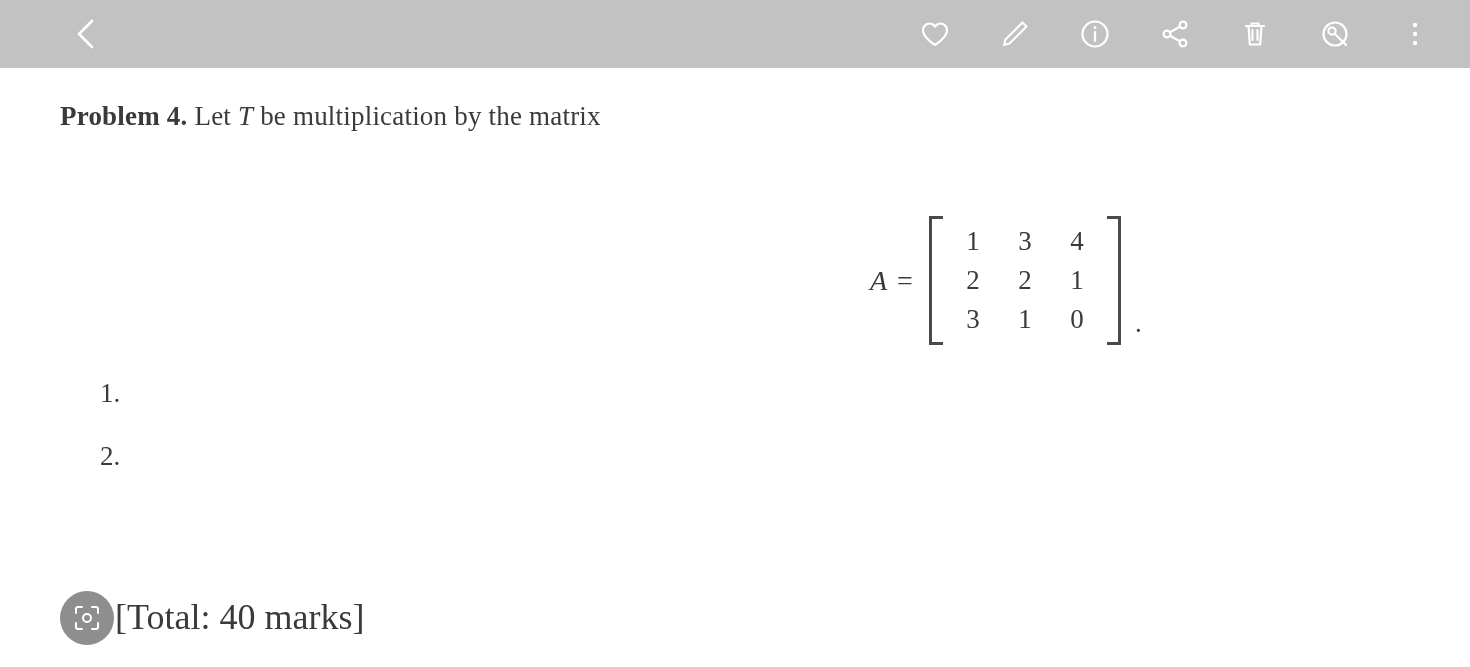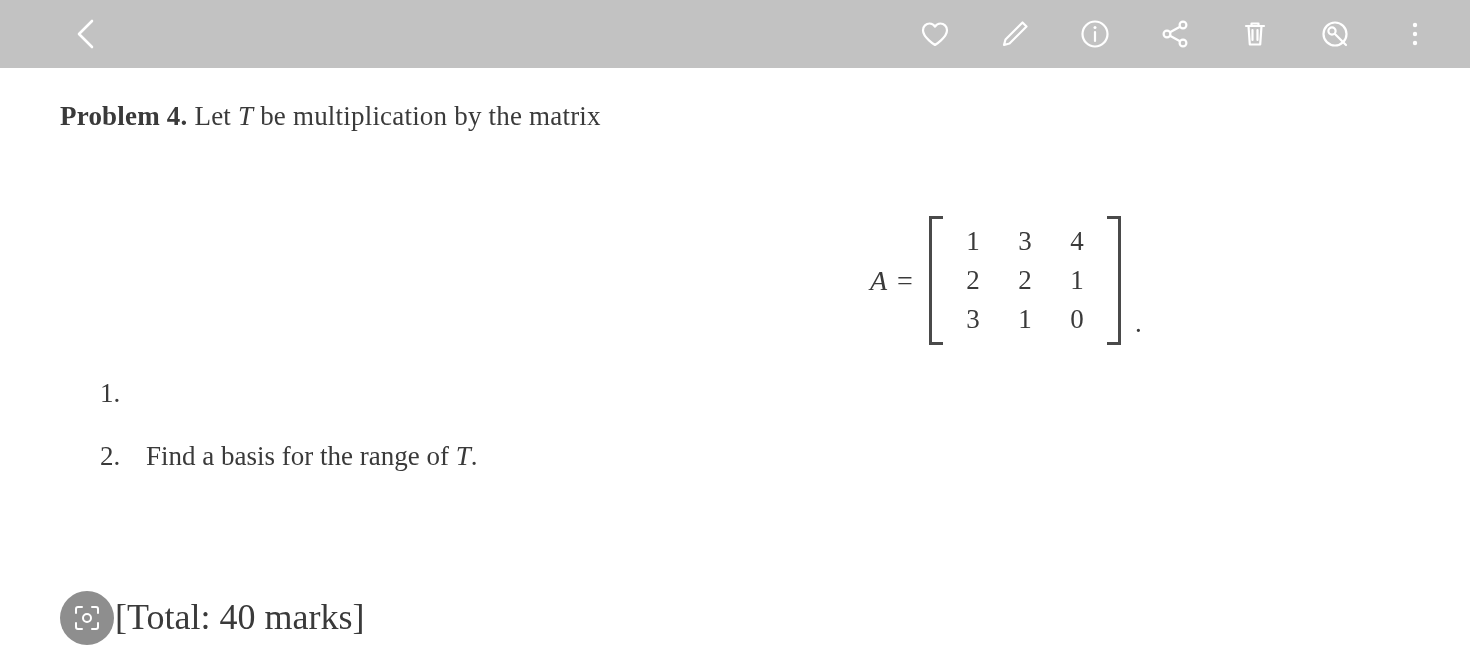--- a/index.html
+++ b/index.html
@@ -258,21 +258,20 @@
     <span class="bracket right"></span>
     <span class="eq-period">.</span>
   </div>
 
   <div class="enum">
     <div class="enum-item">
       <span class="enum-num">1.</span>
     </div>
     <div class="enum-item">
       <span class="enum-num">2.</span>
-      <span><span>Find a basis for the range of </span><span class="mathvar">T</span><span>.</span></span>
     </div>
   </div>
 
   <div class="scan-badge">
     <svg width="32" height="32" viewBox="0 0 32 32" fill="none" stroke="#ffffff" stroke-width="2" stroke-linecap="round" stroke-linejoin="round">
       <path d="M5 11 V7 a2 2 0 0 1 2 -2 h4"></path>
       <path d="M21 5 h4 a2 2 0 0 1 2 2 v4"></path>
       <path d="M27 21 v4 a2 2 0 0 1 -2 2 h-4"></path>
       <path d="M11 27 H7 a2 2 0 0 1 -2 -2 v-4"></path>
       <circle cx="16" cy="16" r="4"></circle>

